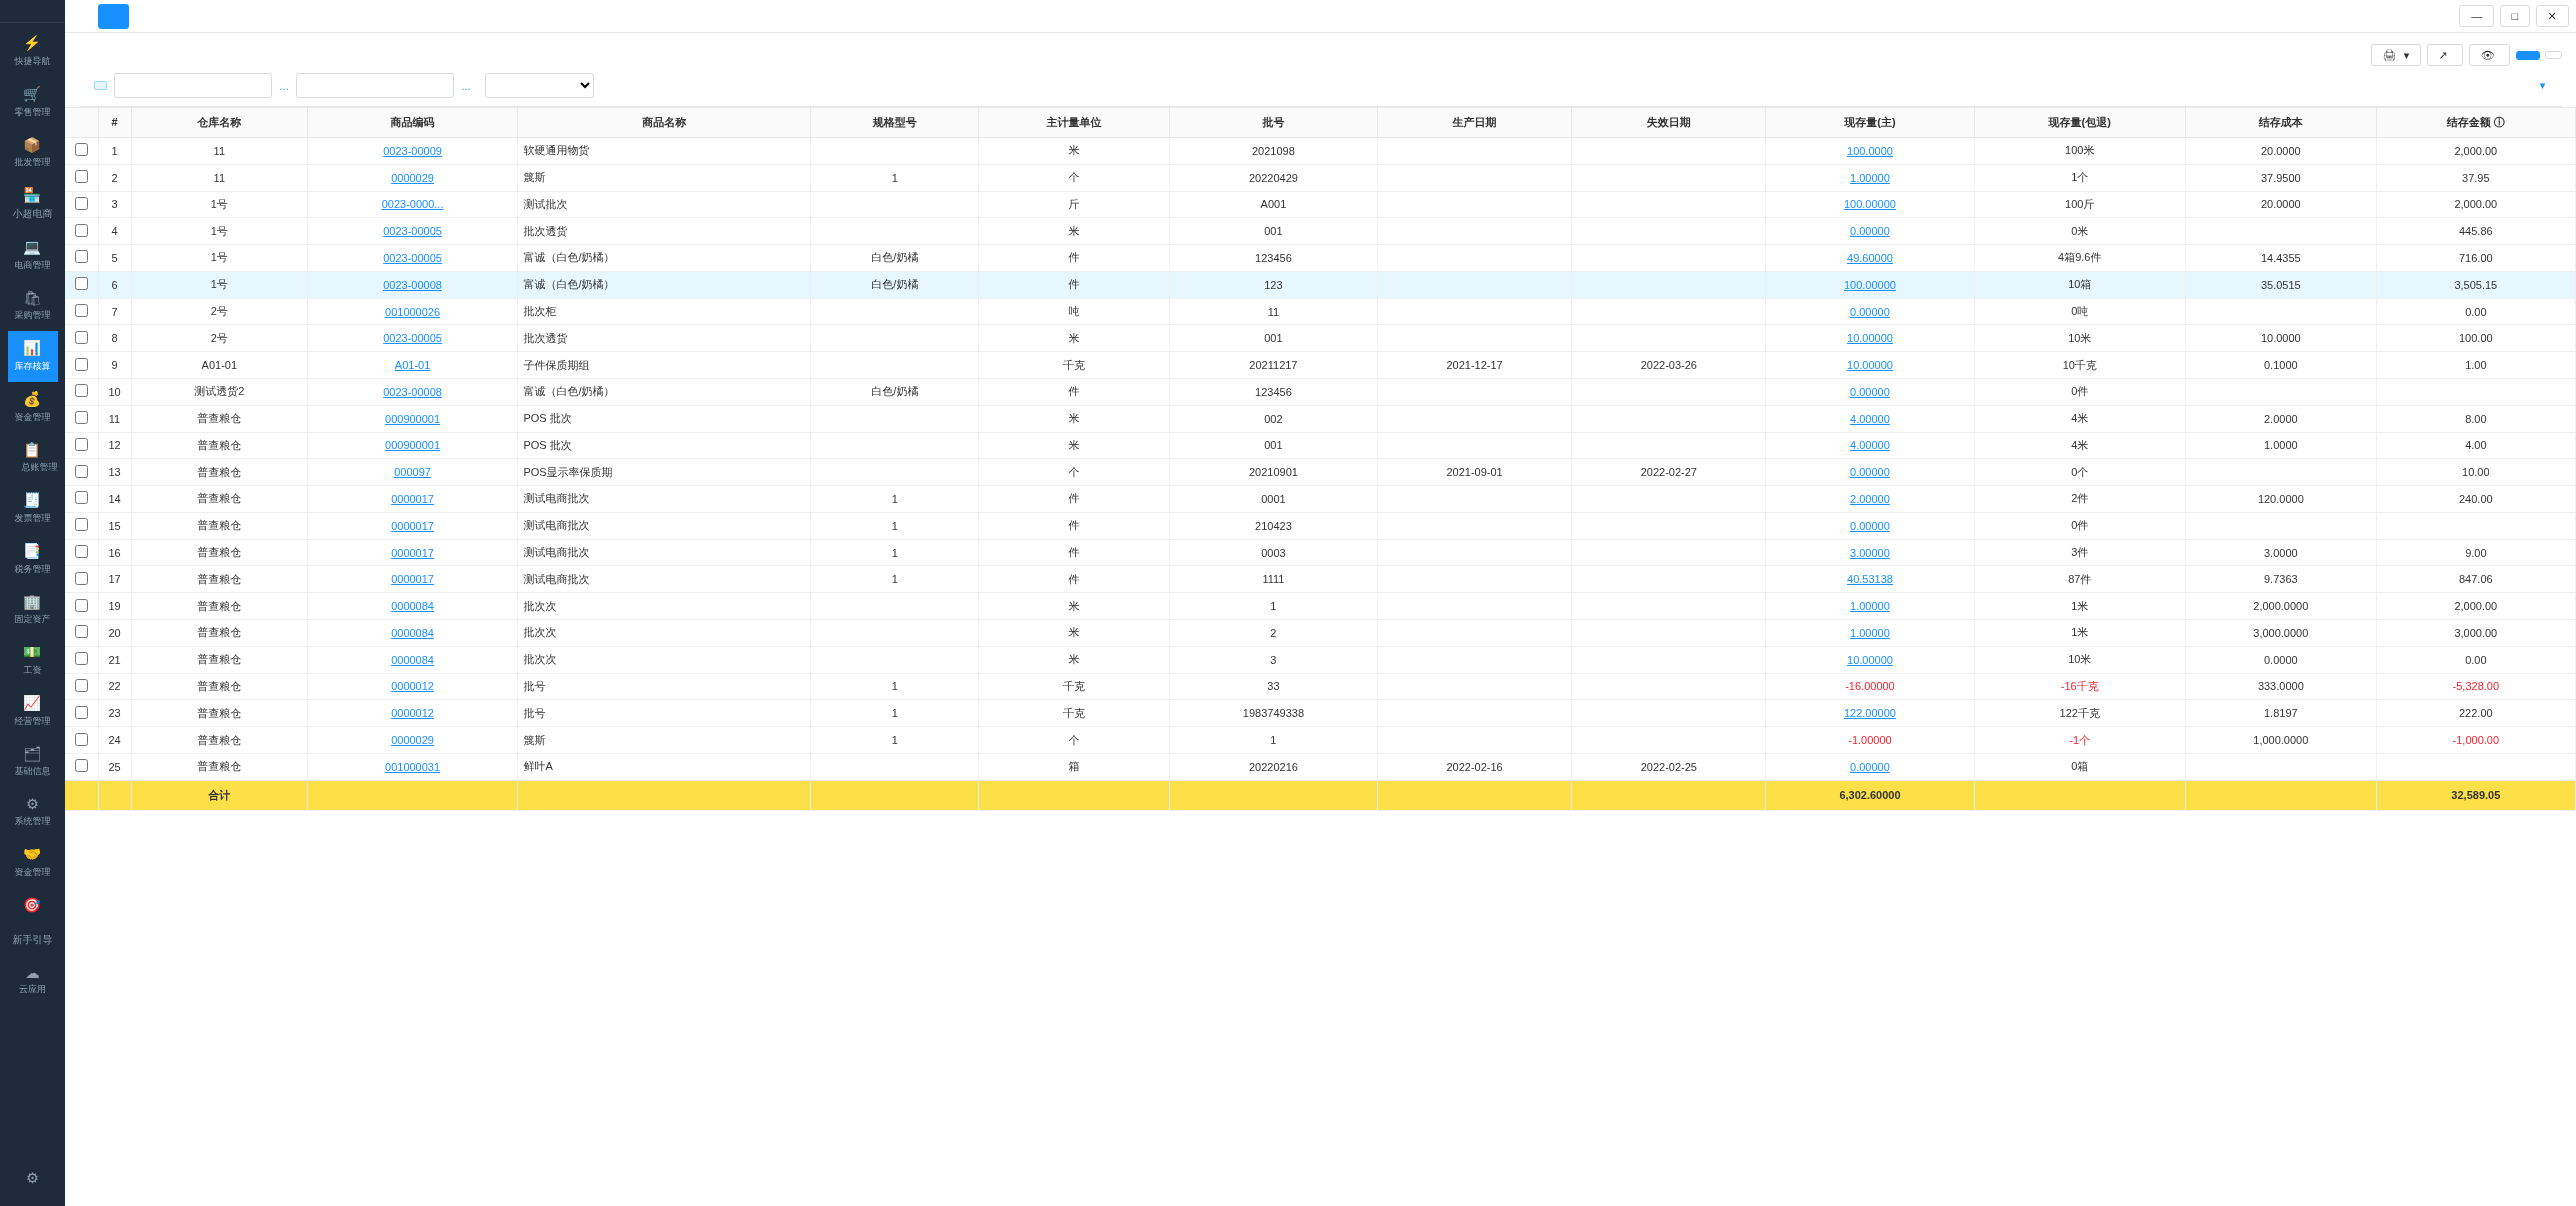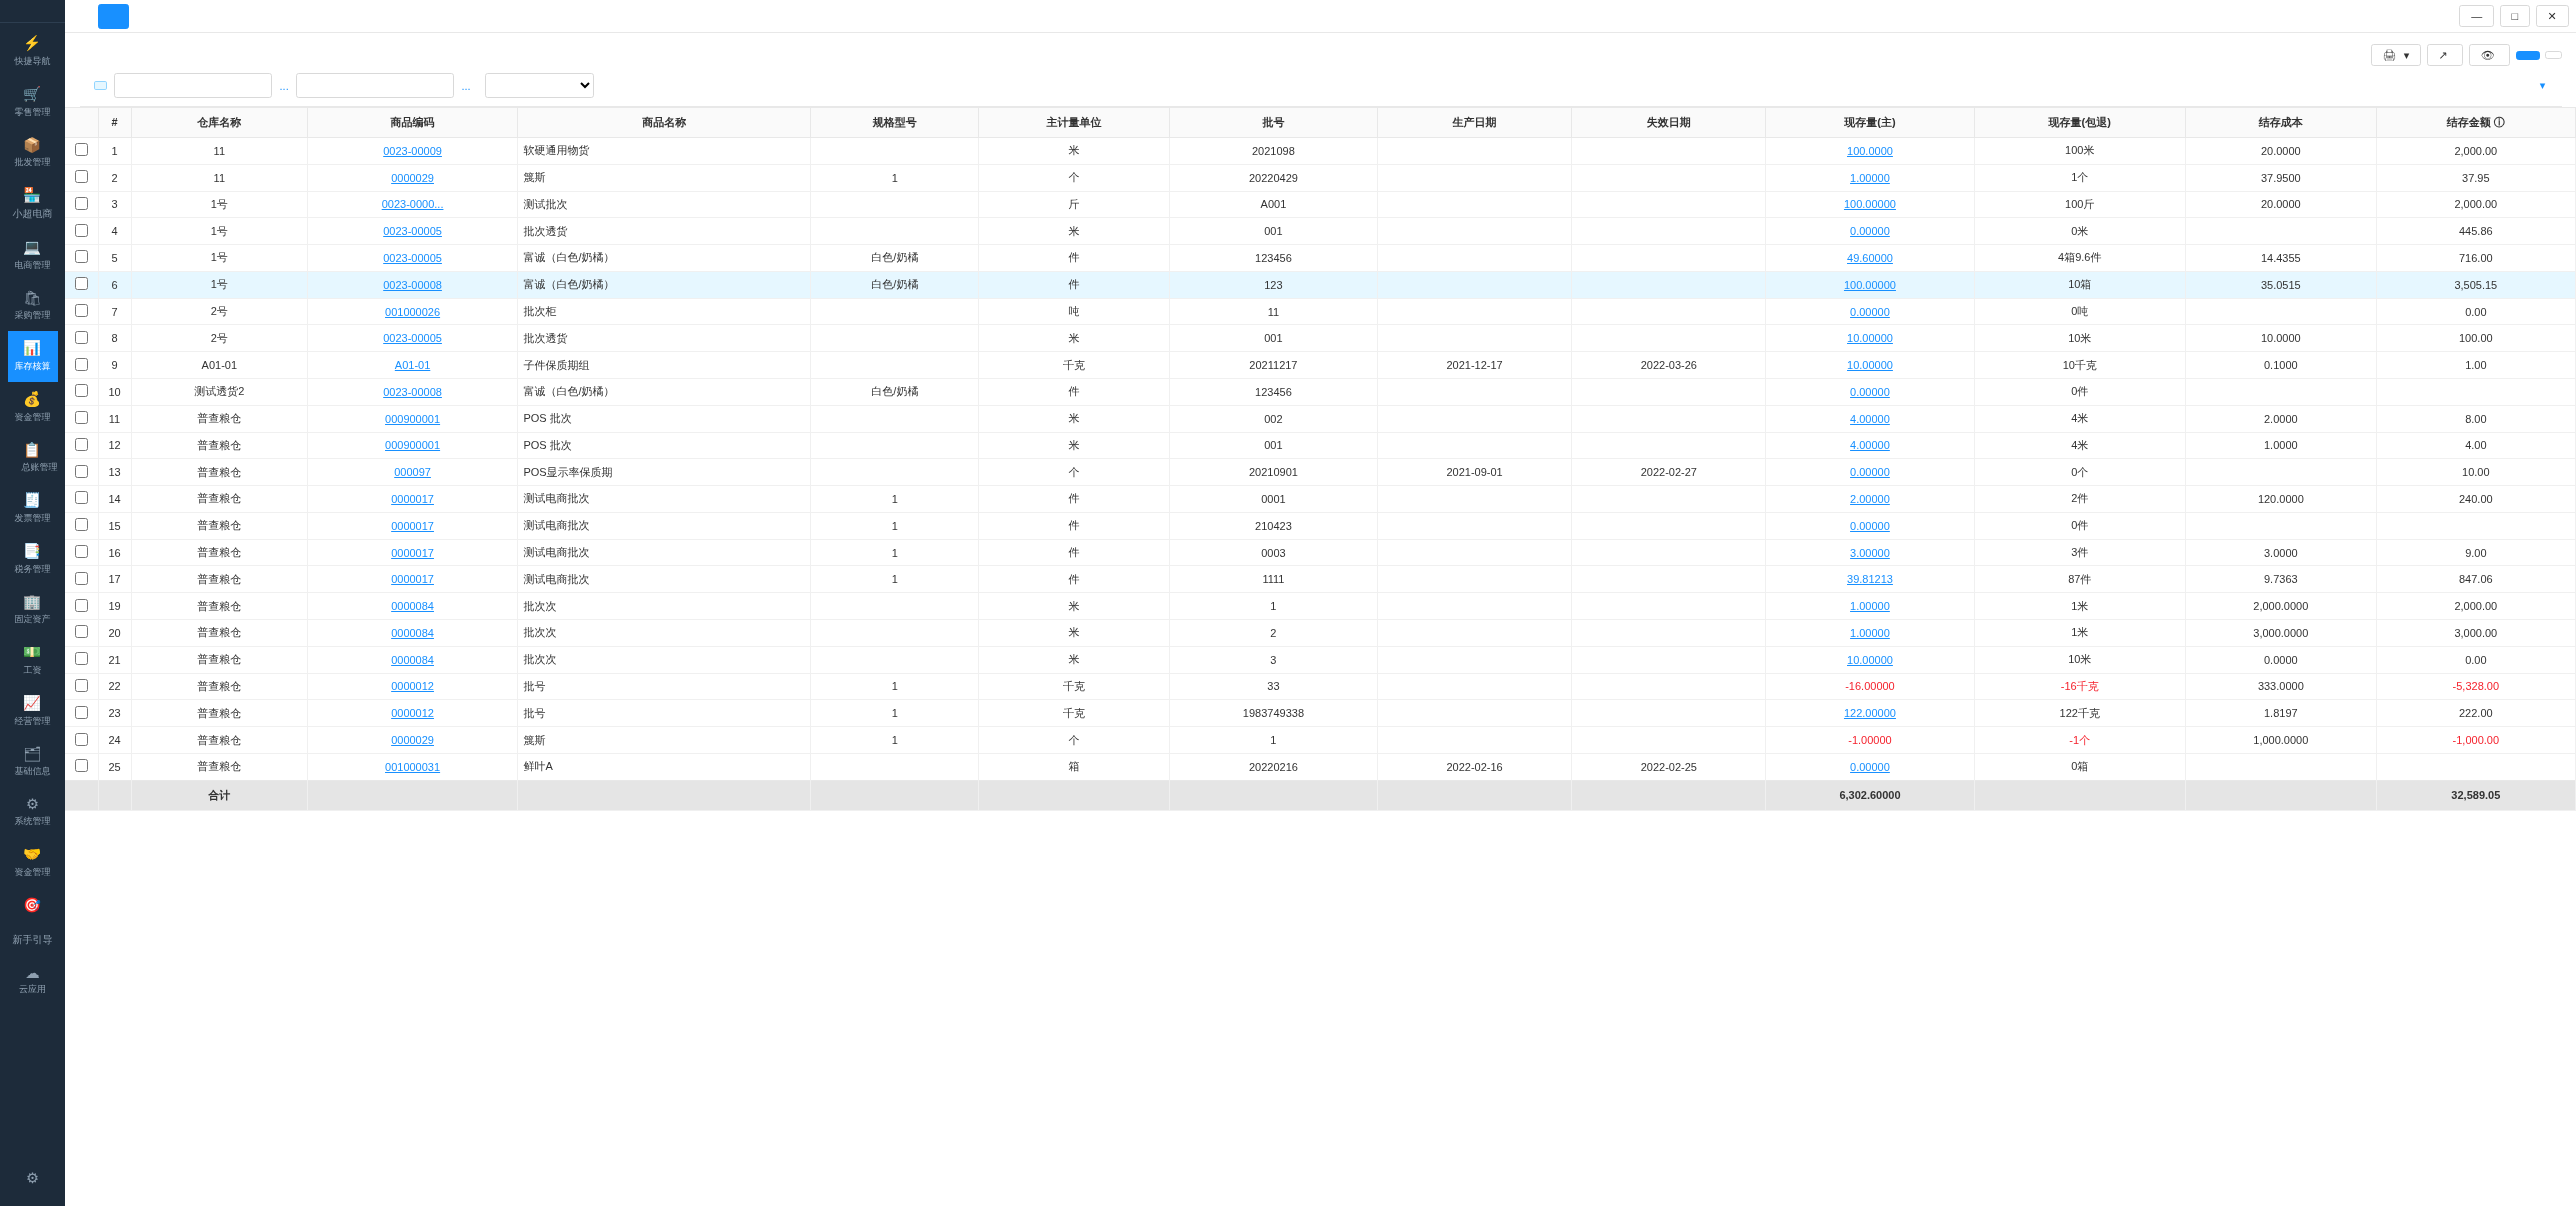--- a/index.html
+++ b/index.html
@@ -42,21 +42,21 @@
     .table-container { flex: 1; overflow: auto; background: #fff; margin: 0; }
     table { width: 100%; border-collapse: collapse; font-size: 11px; }
     thead tr { background: #fafafa; }
     thead th { padding: 7.2px 5.4px; text-align: center; border-bottom: 0.9px solid #e8e8e8; border-right: 0.9px solid #e8e8e8; white-space: nowrap; color: #333; font-weight: 600; font-size: 11px; position: sticky; top: 0; background: #fafafa; z-index: 1; }
     tbody tr { border-bottom: 0.9px solid #f0f0f0; }
     tbody tr.highlighted { background: #e6f7ff; }
     tbody td { padding: 5.4px 5.4px; text-align: center; border-right: 0.9px solid #f0f0f0; color: #333; white-space: nowrap; }
     tbody td.text-left { text-align: left; }
     tbody td.red { color: #f5222d; }
     tbody td.link { color: #1890ff; text-decoration: underline; cursor: pointer; }
-    .total-row { background: #e5e5e5; font-weight: bold; }
+    .total-row { background: #fde047; font-weight: bold; }
     .total-row td { padding: 7.2px 5.4px; border-top: 1.8px solid #e8e8e8; }
 
     
     .top-right { display: flex; align-items: center; gap: 5.4px; }
     .settings-btn { border: 0.9px solid #d9d9d9; padding: 2.7px 7.2px; border-radius: 2.7px; cursor: pointer; font-size: 11px; display: flex; align-items: center; gap: 2.7px; }
   </style>
 </head>
 <body>
 
 <div class="sidebar">
@@ -481,21 +481,21 @@
             <td><input type="checkbox" style=""></td>
             <td>17</td>
             <td>普查粮仓</td>
             <td class="link">0000017</td>
             <td class="text-left">测试电商批次</td>
             <td>1</td>
             <td>件</td>
             <td>1111</td>
             <td></td>
             <td></td>
-            <td class="link">39.81213</td>
+            <td class="link">40.53138</td>
             <td>87件</td>
             <td>9.7363</td>
             <td>847.06</td>
           </tr>
           <tr>
             <td><input type="checkbox" style=""></td>
             <td>19</td>
             <td>普查粮仓</td>
             <td class="link">0000084</td>
             <td class="text-left">批次次</td>

